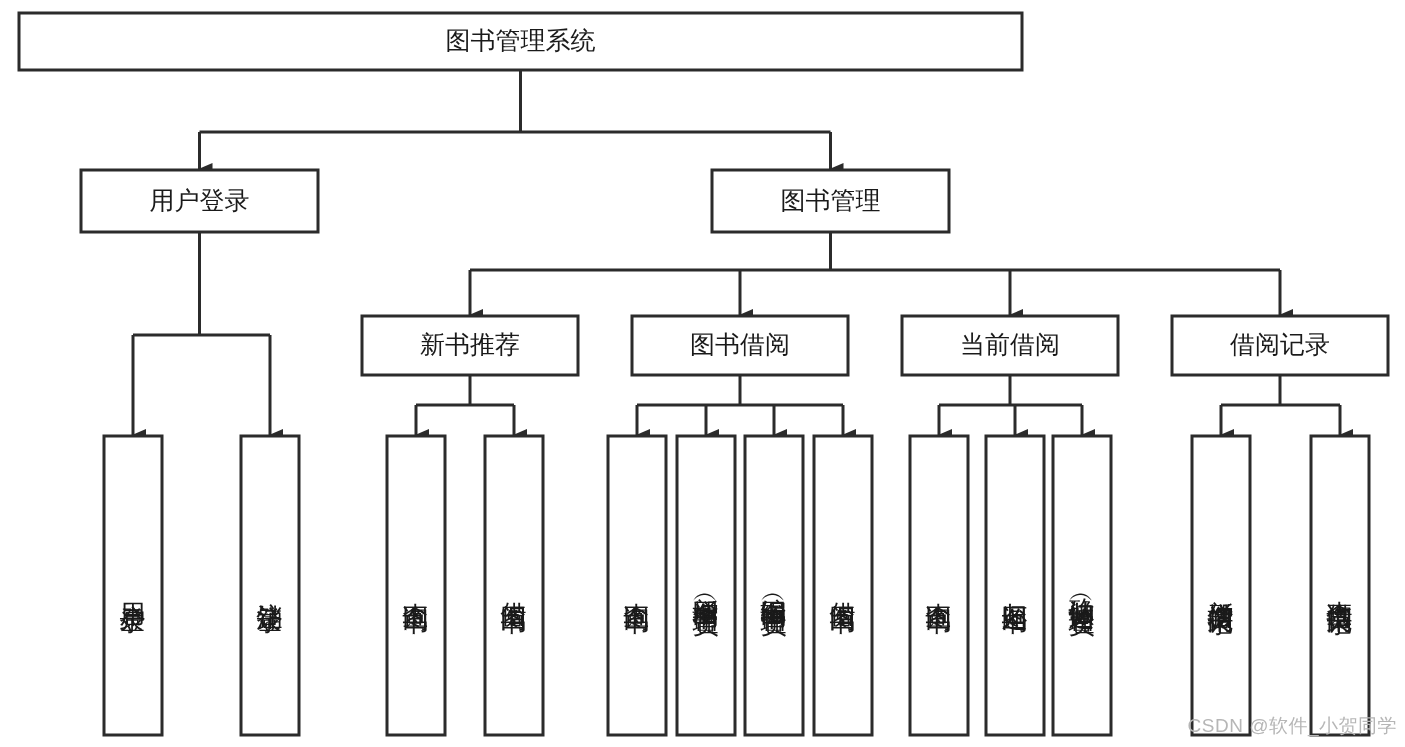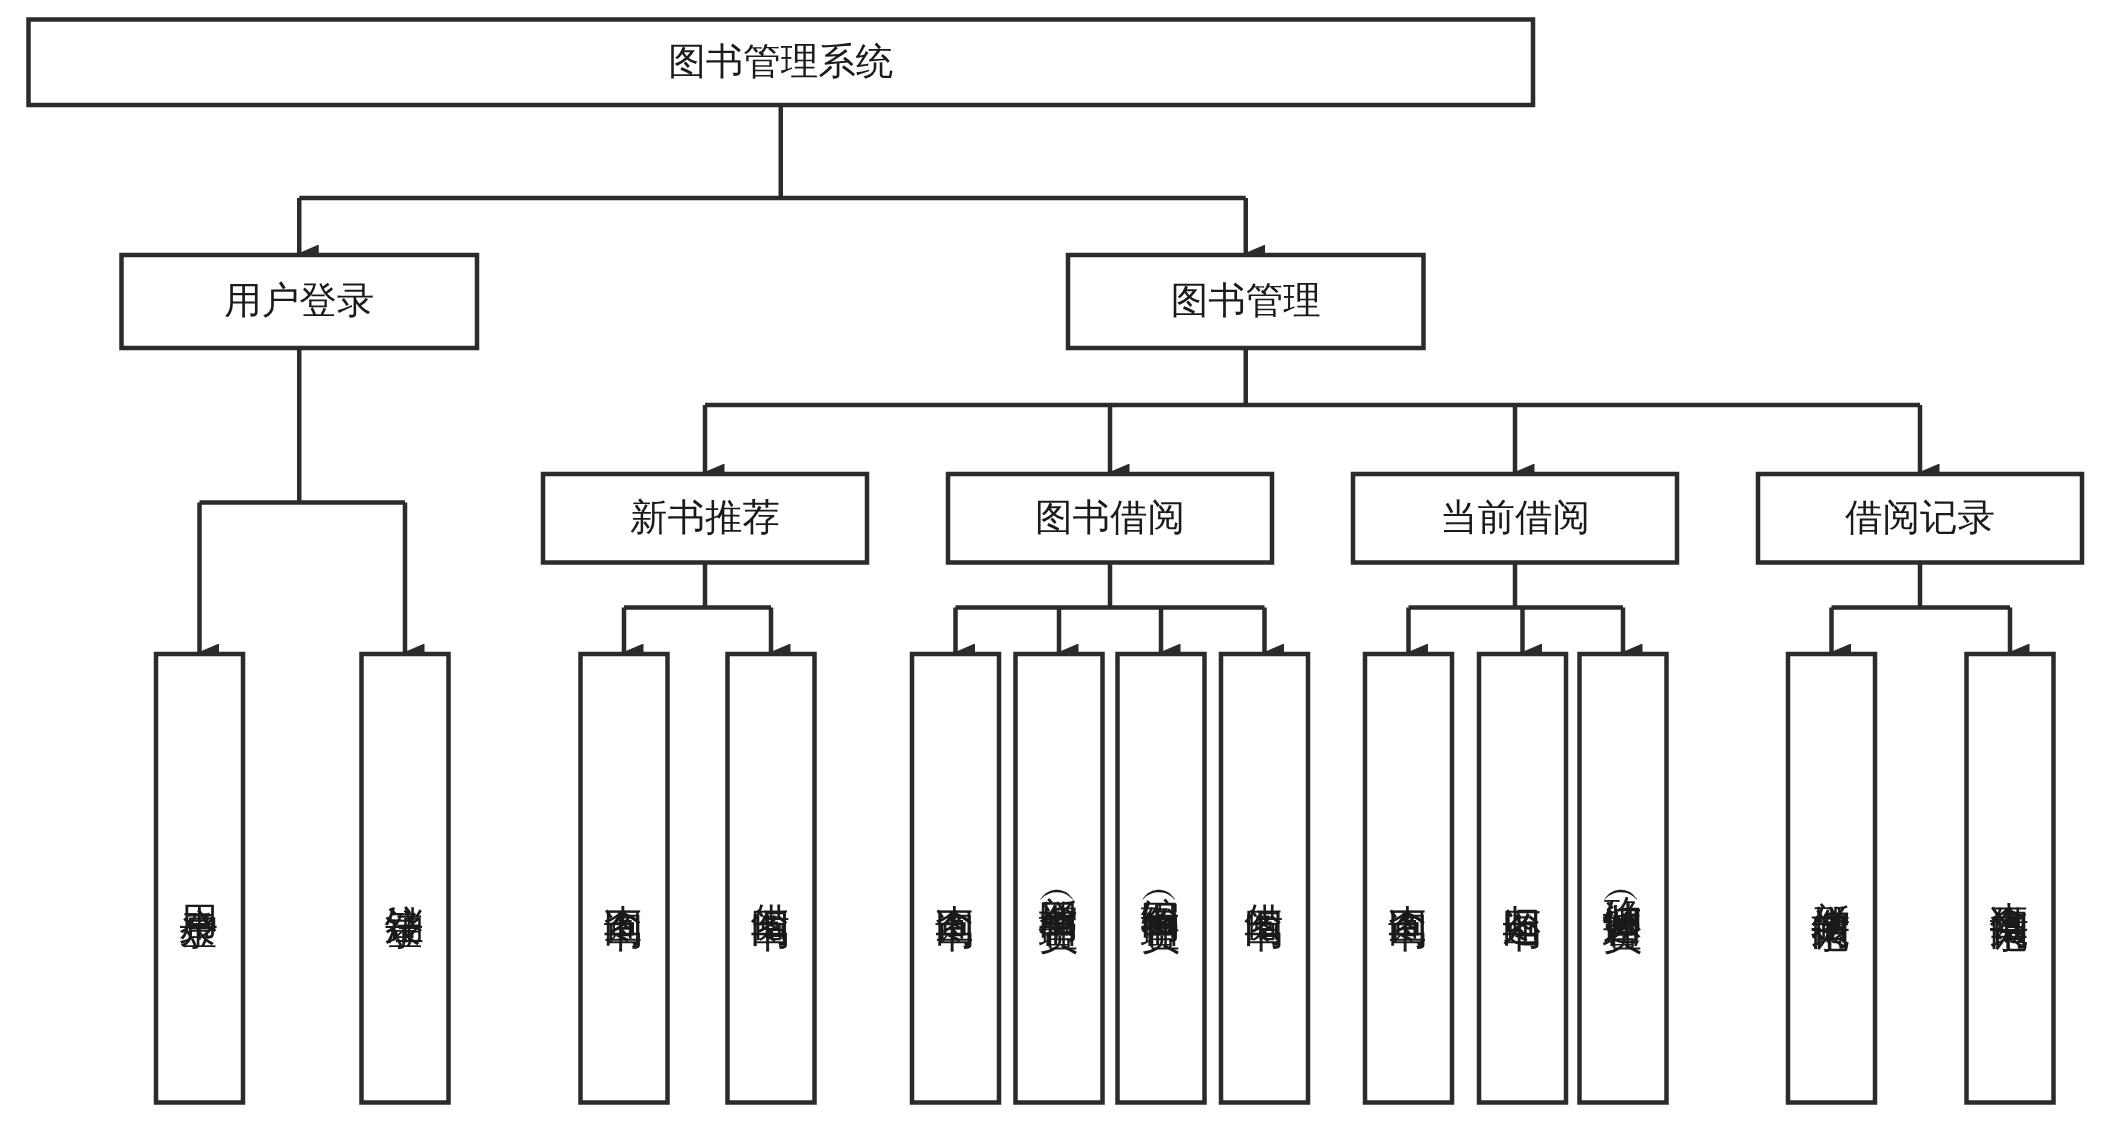--- a/index.html
+++ b/index.html
@@ -200,13 +200,14 @@
       <div class="leaf-label" style="left: 677px; top: 436px; width: 58px; height: 299px;">新增图书（管理员）</div>
       <div class="leaf-label" style="left: 745px; top: 436px; width: 58px; height: 299px;">编辑图书（管理员）</div>
       <div class="leaf-label" style="left: 814px; top: 436px; width: 58px; height: 299px;">借阅图书</div>
       <div class="leaf-label" style="left: 910px; top: 436px; width: 58px; height: 299px;">查询图书</div>
       <div class="leaf-label" style="left: 986px; top: 436px; width: 58px; height: 299px;">归还图书</div>
       <div class="leaf-label" style="left: 1053px; top: 436px; width: 58px; height: 299px;">确认归还（管理员）</div>
       <div class="leaf-label" style="left: 1192px; top: 436px; width: 58px; height: 299px;">新增借阅记录</div>
       <div class="leaf-label" style="left: 1311px; top: 436px; width: 58px; height: 299px;">查询借阅记录</div>
     </div>
 
+  <div class="watermark">CSDN @软件_小贺同学</div>
 </div>
 
 </body></html>

